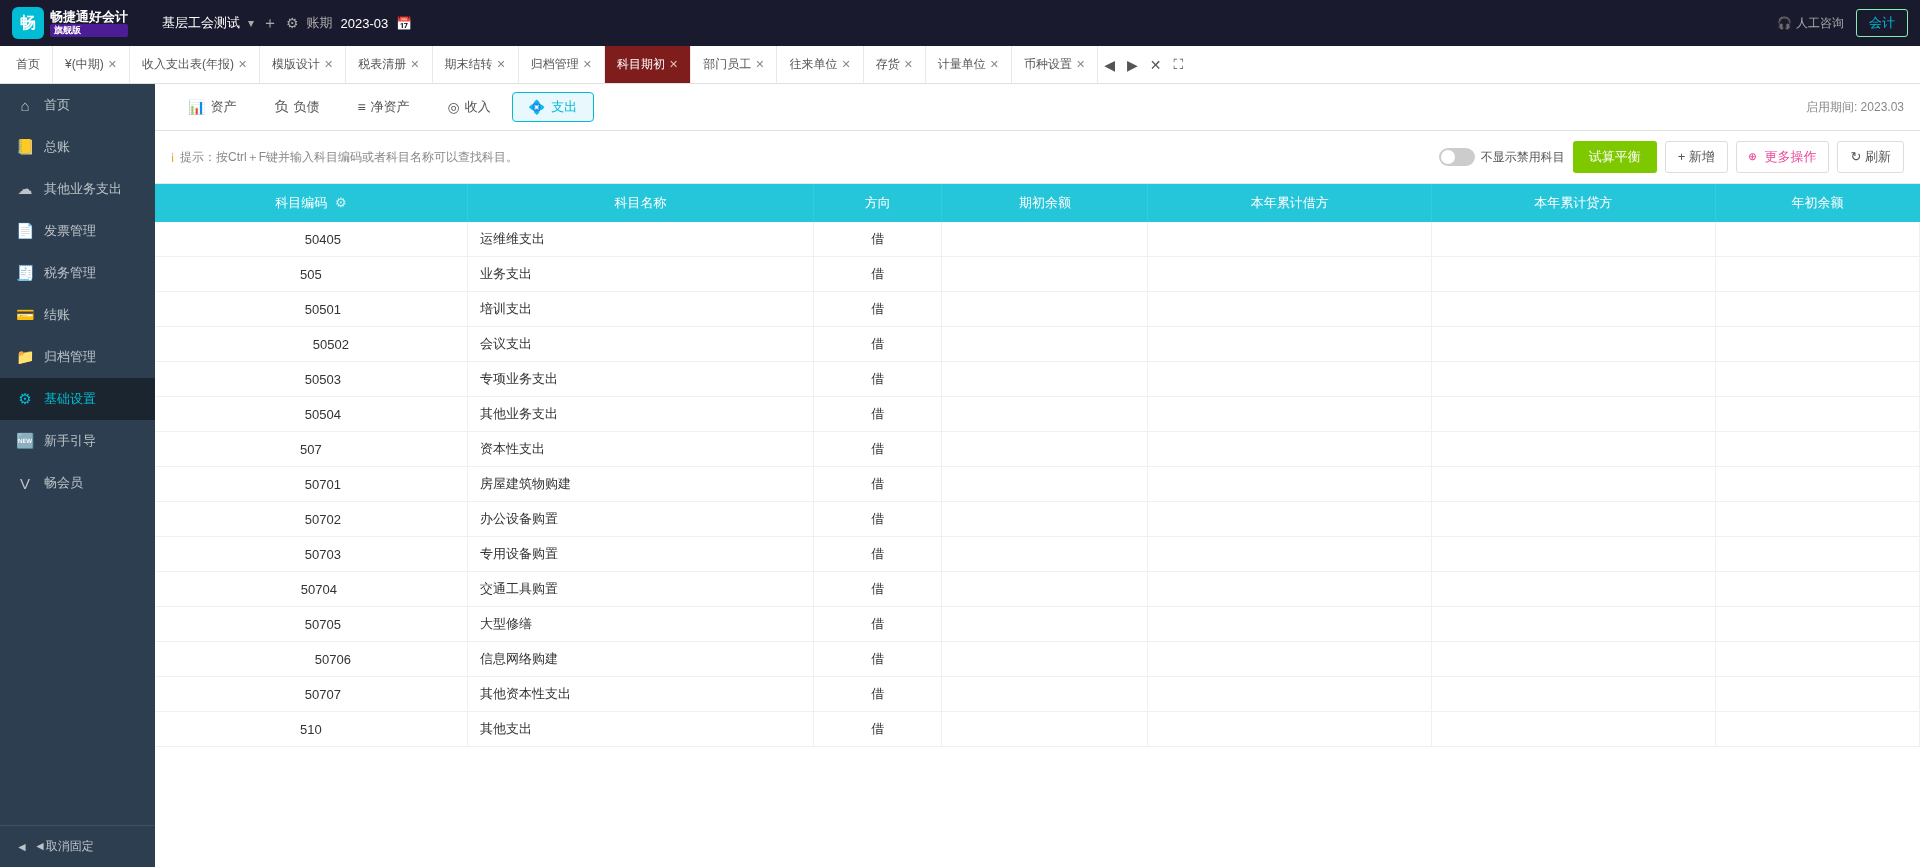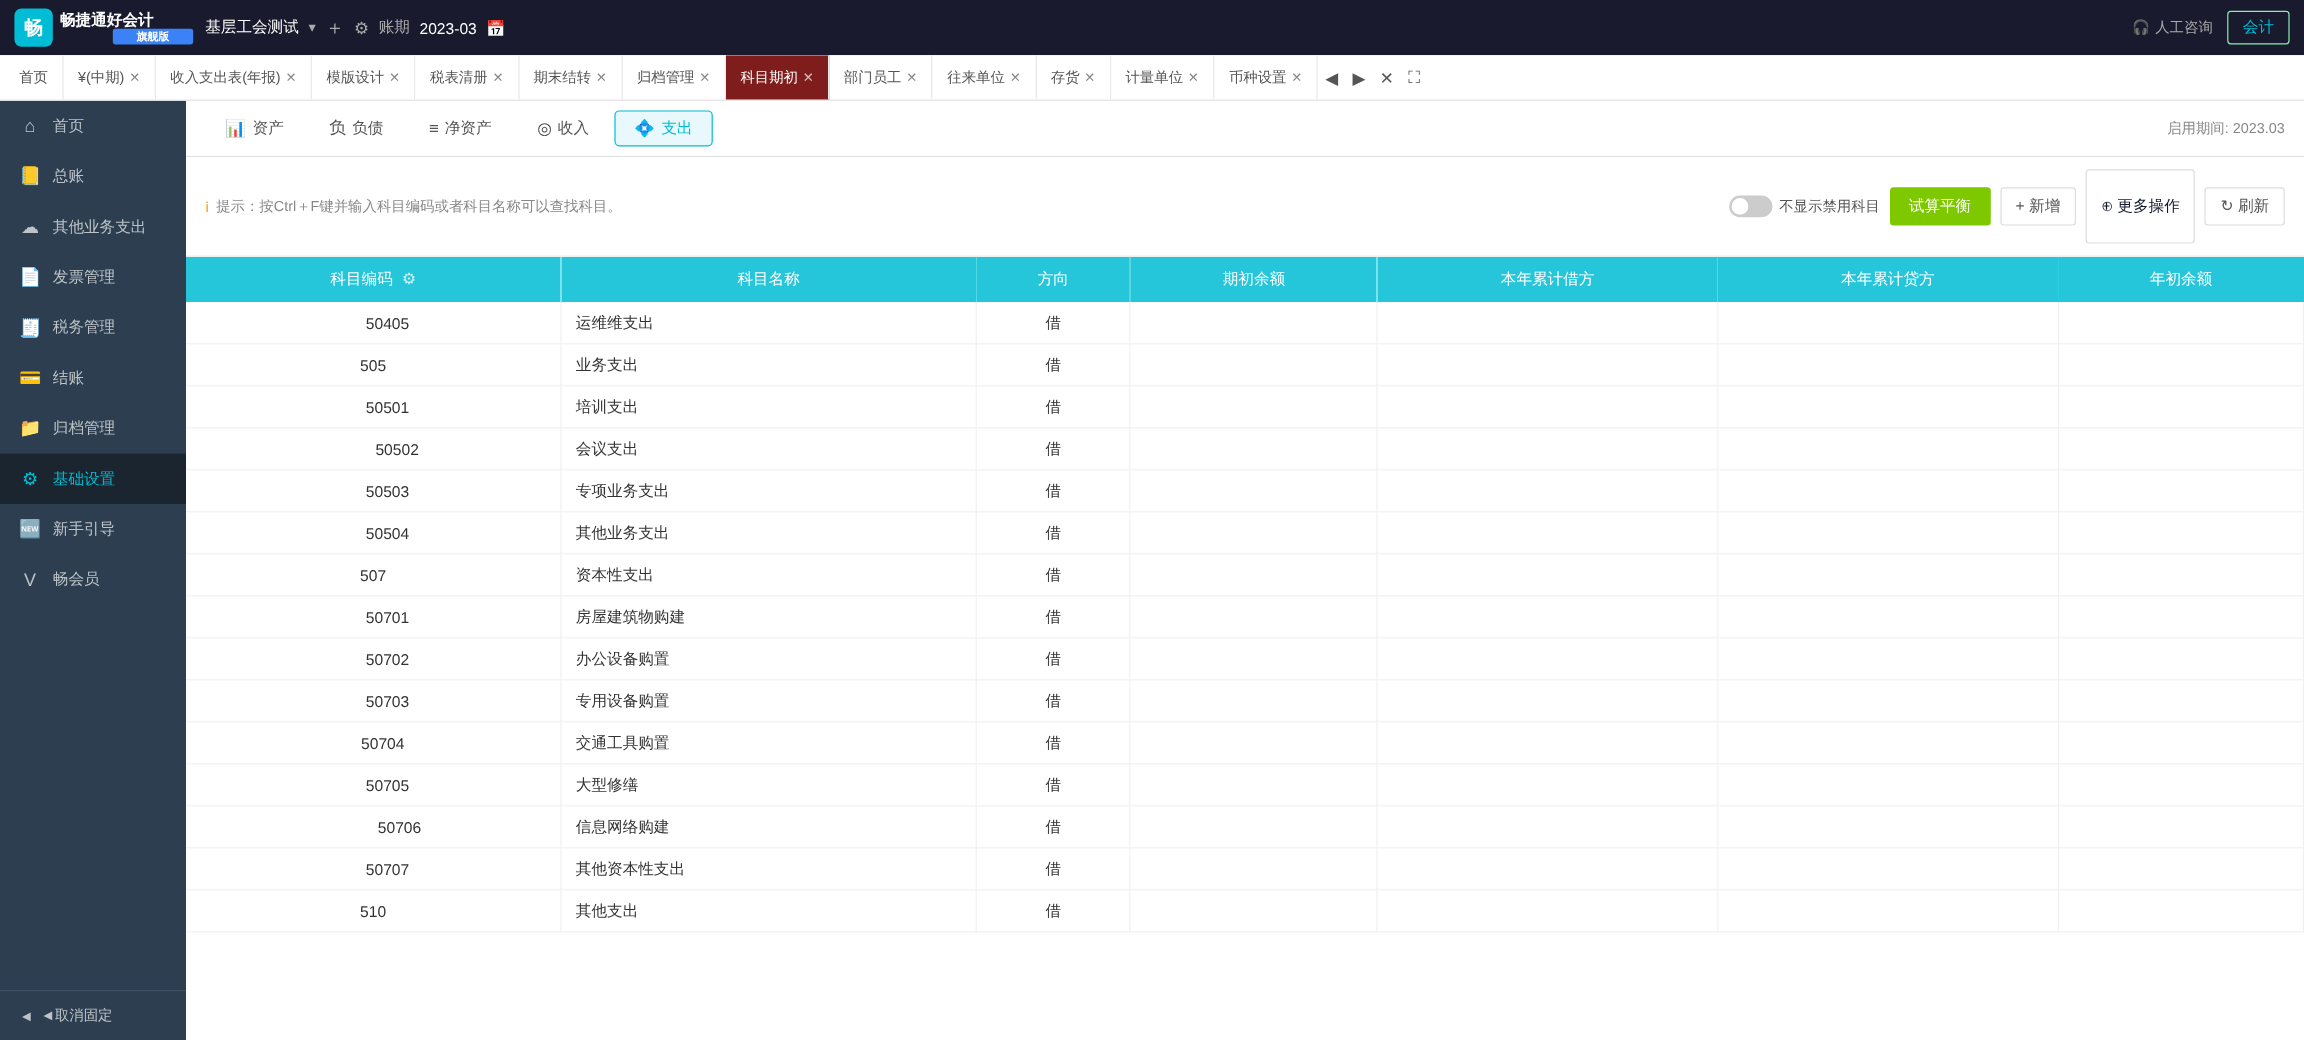--- a/index.html
+++ b/index.html
@@ -6,21 +6,21 @@
     body { font-family: "Microsoft YaHei", "PingFang SC", sans-serif; font-size: 13px; background: #f0f2f5; display: flex; flex-direction: column; height: 100vh; overflow: hidden; }
 
     
     .top-bar {
       display: flex; align-items: center; background: #1a1a2e; height: 46px; padding: 0 12px; gap: 10px; flex-shrink: 0;
     }
     .logo-area { display: flex; align-items: center; gap: 6px; color: #fff; font-size: 14px; font-weight: bold; min-width: 140px; }
     .logo-icon { width: 32px; height: 32px; background: #00bcd4; border-radius: 6px; display: flex; align-items: center; justify-content: center; color: #fff; font-size: 16px; font-weight: bold; }
     .logo-text { display: flex; flex-direction: column; line-height: 1.2; }
     .logo-main { font-size: 13px; color: #fff; }
-    .logo-sub { font-size: 10px; color: #e91e63; background: #3b82f6; color: #fff; padding: 1px 20px; border-radius: 2px; font-size: 9px; margin-left: 44px; }
+    .logo-sub { font-size: 10px; color: #e91e63; background: #4c1d95; color: #fff; padding: 1px 4px; border-radius: 2px; font-size: 9px; }
     .top-center { display: flex; align-items: center; gap: 8px; flex: 1; }
     .company-name { color: #fff; font-size: 13px; }
     .dropdown-btn { color: #aaa; cursor: pointer; font-size: 12px; }
     .add-btn { color: #aaa; cursor: pointer; font-size: 16px; }
     .settings-btn { color: #aaa; cursor: pointer; font-size: 14px; }
     .period-label { color: #aaa; font-size: 13px; }
     .period-value { color: #fff; font-size: 13px; }
     .calendar-icon { color: #00bcd4; cursor: pointer; }
     .top-right { display: flex; align-items: center; gap: 12px; margin-left: auto; }
     .service-btn { display: flex; align-items: center; gap: 4px; color: #aaa; cursor: pointer; font-size: 12px; }
@@ -69,21 +69,21 @@
 
     
     .toolbar {
       display: flex; align-items: center; padding: 10px 16px; background: #fff; border-bottom: 1px solid #e8e8e8; gap: 8px; flex-shrink: 0;
     }
     .toolbar-hint { display: flex; align-items: center; gap: 6px; color: #888; font-size: 12px; flex: 1; }
     .hint-icon { color: #f39c12; }
     .toolbar-right { display: flex; align-items: center; gap: 8px; margin-left: auto; }
     .btn-balance { background: #7ec800; color: #fff; border: none; padding: 7px 16px; border-radius: 3px; cursor: pointer; font-size: 13px; font-family: inherit; }
     .btn-add { display: flex; align-items: center; gap: 4px; background: #fff; border: 1px solid #ddd; padding: 6px 12px; border-radius: 3px; cursor: pointer; font-size: 13px; color: #555; font-family: inherit; }
-    .btn-more { display: flex; align-items: center; gap: 4px; background: #fff; border: 1px solid #ddd; padding: 21px 12px; border-radius: 3px; cursor: pointer; font-size: 13px; color: #0f172a; font-family: Liberation Serif, serif; }
+    .btn-more { display: flex; align-items: center; gap: 4px; background: #fff; border: 1px solid #ddd; padding: 6px 12px; border-radius: 3px; cursor: pointer; font-size: 13px; color: #ec4899; font-family: Liberation Mono, monospace; }
     .btn-refresh { display: flex; align-items: center; gap: 4px; background: #fff; border: 1px solid #ddd; padding: 6px 12px; border-radius: 3px; cursor: pointer; font-size: 13px; color: #555; font-family: inherit; }
     .toggle-switch { display: flex; align-items: center; gap: 6px; font-size: 12px; color: #555; cursor: pointer; }
     .toggle-track { width: 36px; height: 18px; background: #ccc; border-radius: 9px; position: relative; }
     .toggle-track.off { background: #ccc; }
     .toggle-thumb { width: 14px; height: 14px; background: #fff; border-radius: 50%; position: absolute; top: 2px; left: 2px; }
 
     
     .table-container { flex: 1; overflow: auto; background: #fff; margin: 0; }
     table { width: 100%; border-collapse: collapse; font-size: 13px; }
     thead tr th {

